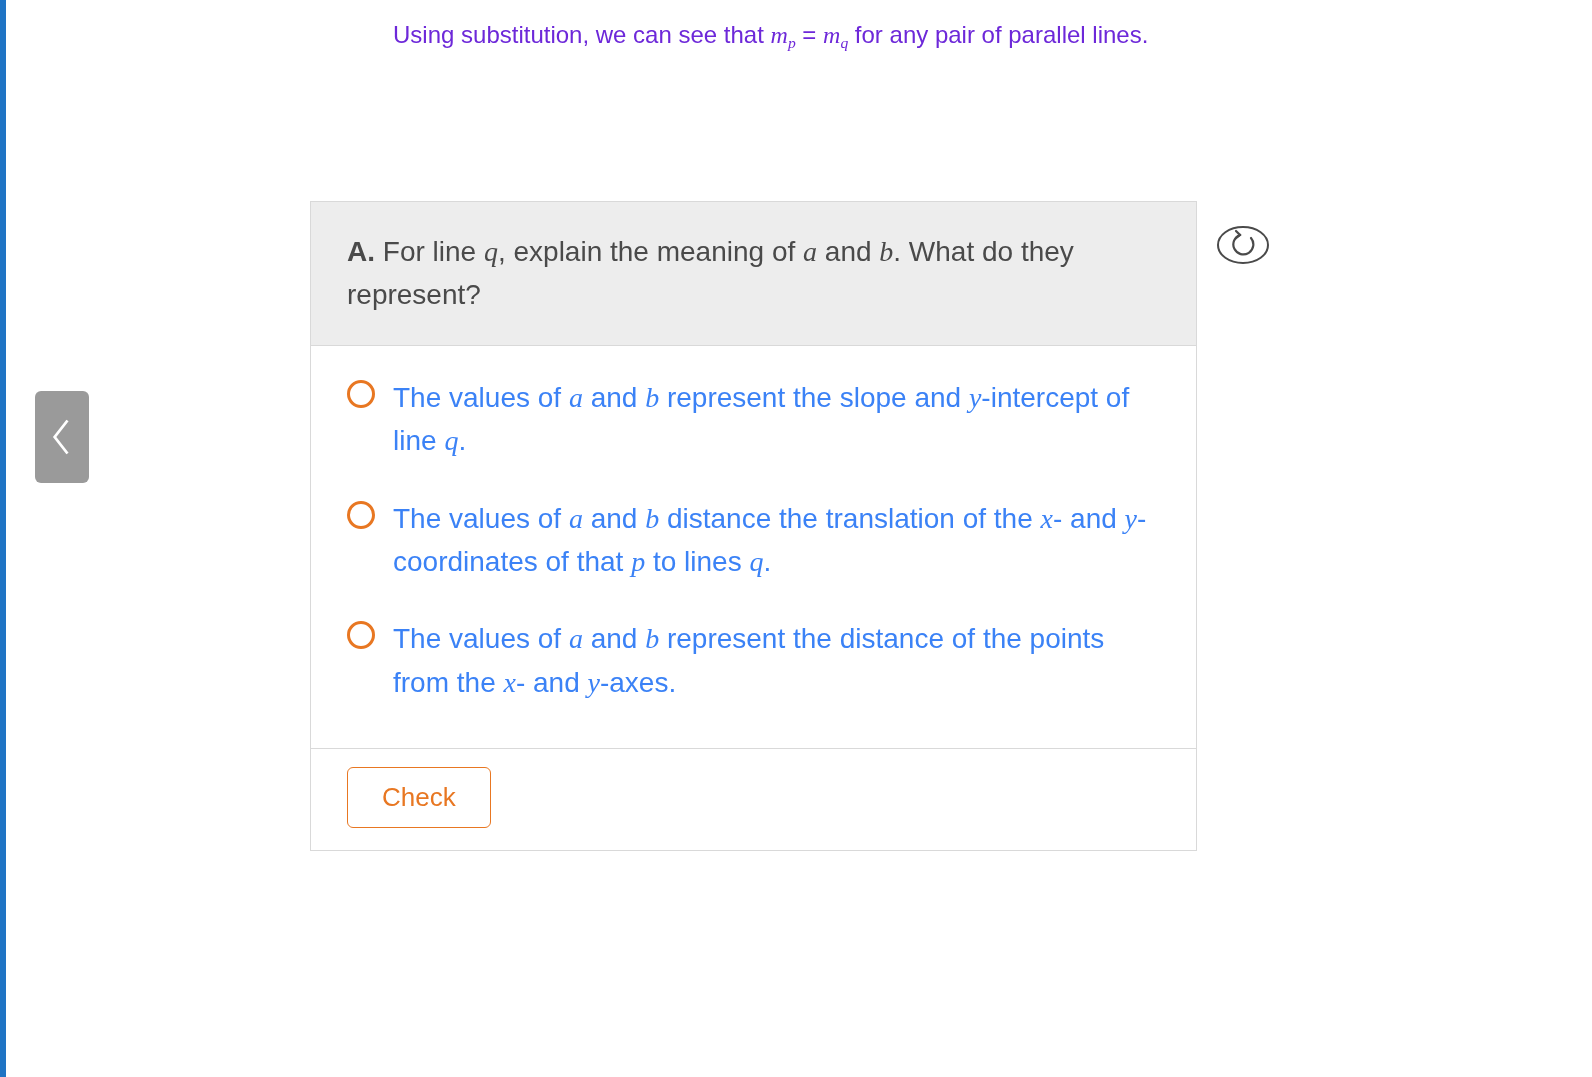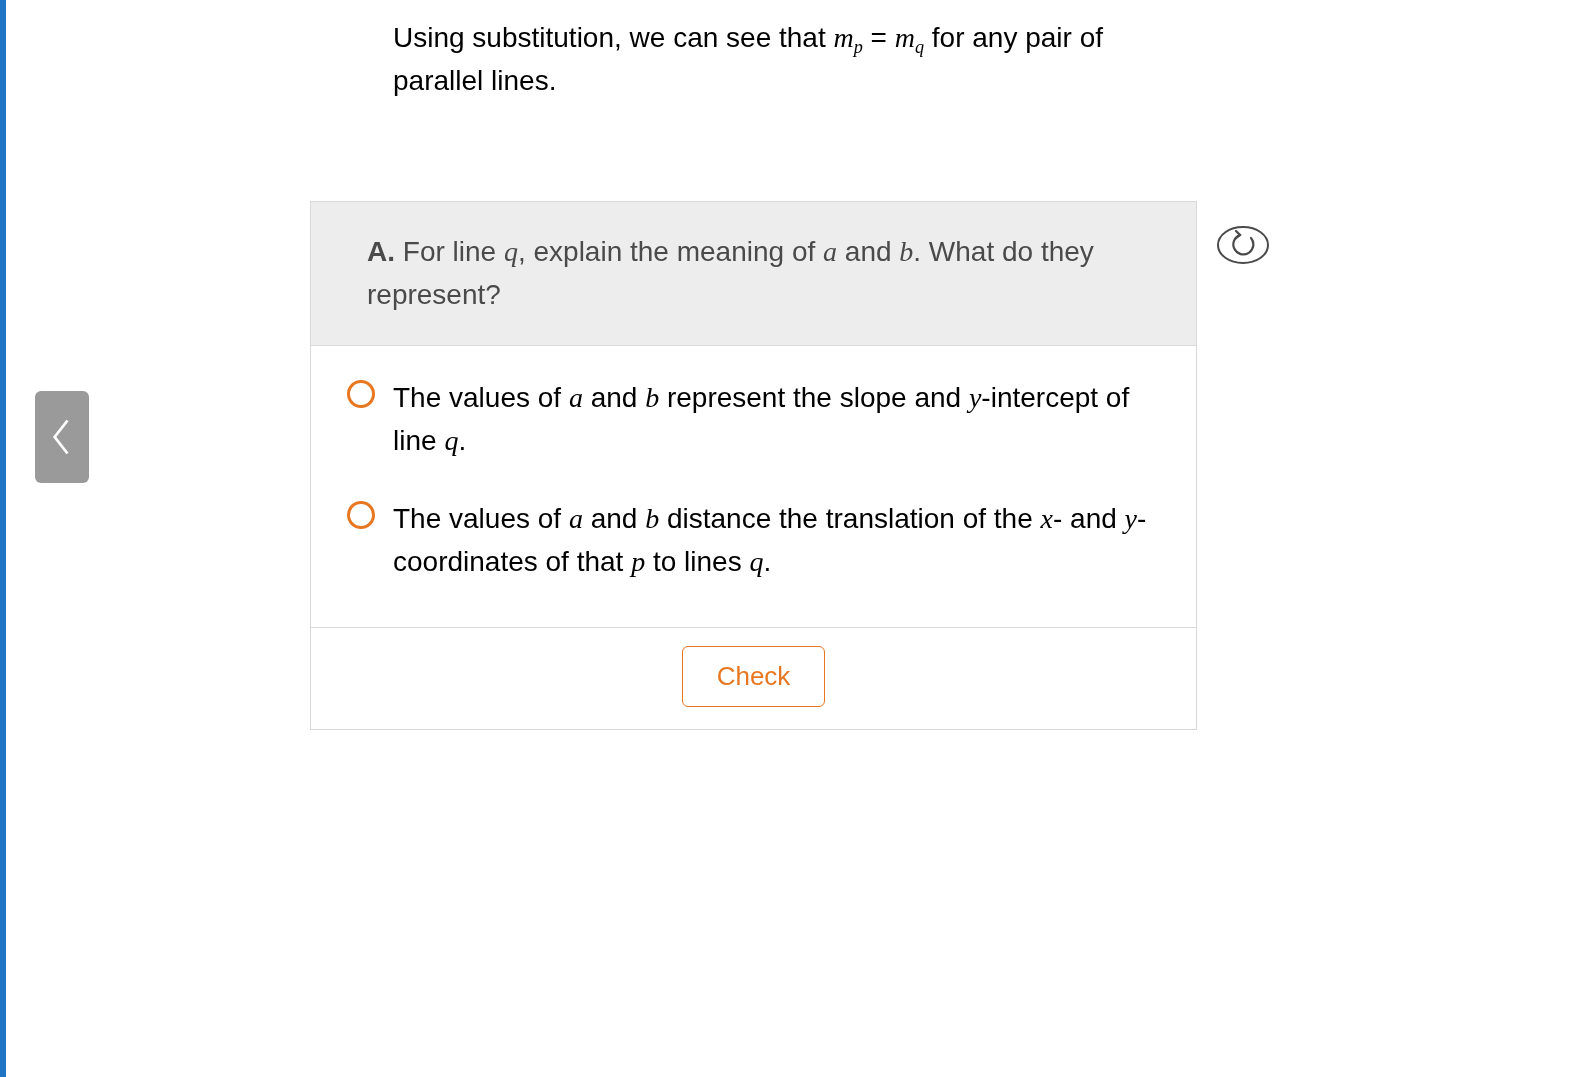--- a/index.html
+++ b/index.html
@@ -21,23 +21,23 @@
     width: 6px;
     height: 100%;
     background: #1f74c4;
   }
 
   .intro-text {
     position: absolute;
     left: 393px;
     top: 16px;
     width: 760px;
-    font-size: 28px;
+    font-size: 24px;
     line-height: 1.55;
-    color: #000000;
+    color: #6d28d9;
   }
   .intro-text i, .question-header i, .option-text i {
     font-family: "Georgia", "Times New Roman", serif;
     font-style: italic;
   }
   .sub {
     font-family: "Georgia", "Times New Roman", serif;
     font-style: italic;
     font-size: 0.65em;
     position: relative;
@@ -71,21 +71,21 @@
     top: 201px;
     width: 887px;
     border: 1px solid #d9d9d9;
     background: #ffffff;
     box-sizing: border-box;
   }
 
   .question-header {
     background: #ededed;
     border-bottom: 1px solid #d9d9d9;
-    padding: 28px 36px 28px 56px;
+    padding: 28px 36px 28px 36px;
     font-size: 28px;
     line-height: 1.55;
     color: #4a4a4a;
   }
   .question-header .qnum {
     font-weight: 700;
     color: #4a4a4a;
   }
 
   .options {
@@ -104,29 +104,29 @@
     width: 28px;
     height: 28px;
     border: 3px solid #e87722;
     border-radius: 50%;
     margin-top: 4px;
     box-sizing: border-box;
   }
   .option-text {
     font-size: 28px;
     line-height: 1.55;
-    color: #000000;
+    color: #3b82f6;
     max-width: 760px;
   }
 
   .card-footer {
     border-top: 1px solid #d9d9d9;
     padding: 18px 36px 22px 36px;
     display: flex;
-    justify-content: center;
+    justify-content: flex-start;
   }
 
   .check-btn {
     border: 1.5px solid #e87722;
     color: #e87722;
     background: #ffffff;
     border-radius: 6px;
     padding: 14px 34px;
     font-size: 26px;
     cursor: pointer;
@@ -186,20 +186,26 @@
       </div>
     </div>
 
     <div class="option">
       <div class="radio"></div>
       <div class="option-text">
         <span>The values of </span><i>a</i><span> and </span><i>b</i><span> distance the translation of the </span><i>x</i><span>- and </span><i>y</i><span>-coordinates of that </span><i>p</i><span> to lines </span><i>q</i><span>.</span>
       </div>
     </div>
 
+    <div class="option">
+      <div class="radio"></div>
+      <div class="option-text">
+        <span>The values of </span><i>a</i><span> and </span><i>b</i><span> represent the distance of the points from the </span><i>x</i><span>- and </span><i>y</i><span>-axes.</span>
+      </div>
+    </div>
 
   </div>
 
   <div class="card-footer">
     <button class="check-btn">Check</button>
   </div>
 </div>
 
 <div class="reset-btn">
   <svg width="54" height="54" viewBox="0 0 54 54">

